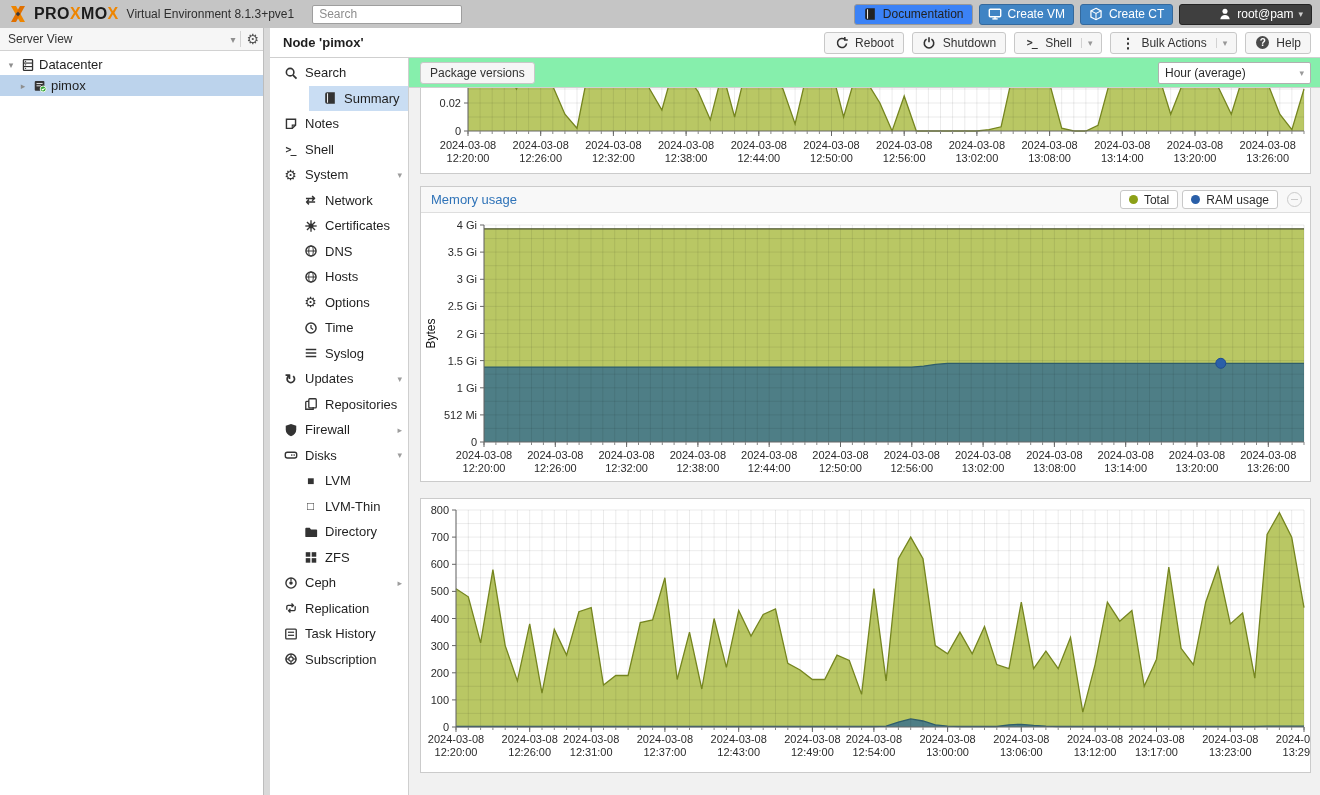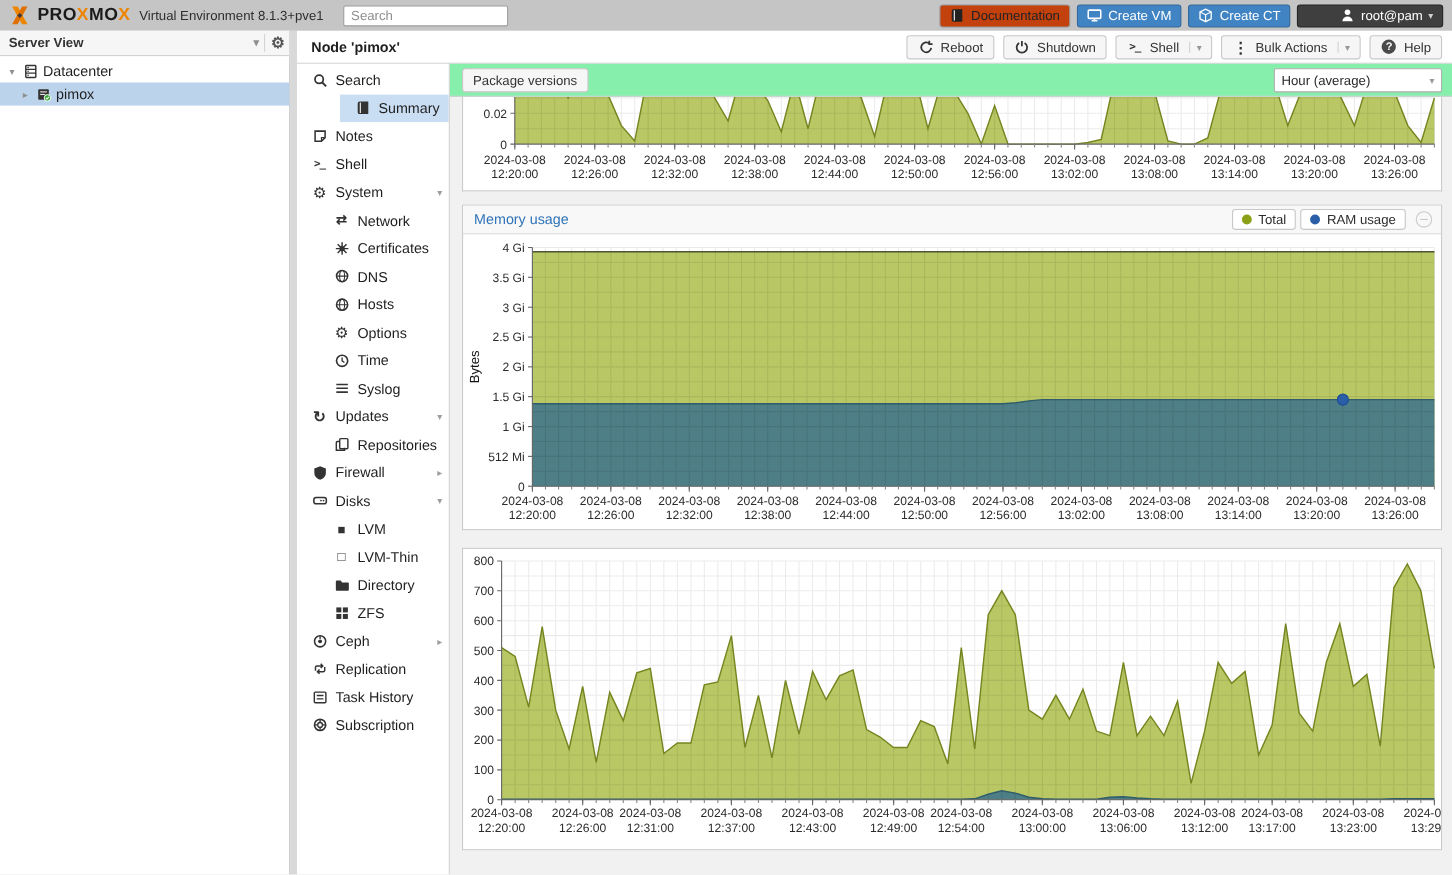--- a/index.html
+++ b/index.html
@@ -10,29 +10,29 @@
   .app-bar { height:28px; background:#c5c5c5; display:flex; align-items:center; padding:0 8px; gap:6px; }
   .logo-mark { display:flex; align-items:center; }
   .brand { font-weight:bold; font-size:16px; letter-spacing:.4px; color:#1b1b1b; white-space:nowrap; }
   .brand .ox { color:#ee8500; }
   .subtitle { font-size:12px; color:#2e2e2e; margin-left:2px; white-space:nowrap; }
   .search { width:150px; height:19px; border:1px solid #9e9e9e; border-radius:2px; padding:0 6px;
             font-size:12px; font-family:inherit; color:#333; background:#fff; margin-left:12px; }
   .search::placeholder { color:#8d8d8d; }
   .appbar-right { margin-left:auto; display:flex; gap:6px; align-items:center; }
   .abtn { display:inline-flex; align-items:center; gap:5px; height:21px; padding:0 8px; border-radius:3px;
-          font-size:12px; border:1px solid #999; background:#c2410c; color:#222; cursor:default; white-space:nowrap; }
+          font-size:12px; border:1px solid #999; background:#3b82f6; color:#222; cursor:default; white-space:nowrap; }
   .abtn.primary { background:#4084c4; border-color:#35699c; color:#fff; }
   .abtn.dark { background:#3f3f3f; border-color:#252525; color:#fff;padding-left:37px; }
 
   
   .main-row { display:flex; height:767px; }
   .tree-panel { width:264px; background:#fff; display:flex; flex-direction:column; border-right:1px solid #bdbdbd; }
   .tree-header { height:23px; background:#f6f6f6; border-bottom:1px solid #d2d2d2; display:flex; align-items:center;
-                 padding:0 4px 0 8px; font-size:12px; color:#333;font-weight:bold; }
+                 padding:0 4px 0 8px; font-size:12px; color:#333; }
   .tree-header .chev { margin-left:auto; color:#8f8f8f; font-size:10px; }
   .tree-header .sep { width:1px; height:16px; background:#d4d4d4; margin:0 5px; }
   .tree-body { flex:1; padding-top:3px; }
   .tree-row { height:21px; display:flex; align-items:center; gap:4px; font-size:13px; color:#1f1f1f; }
   .tree-row .caret { color:#8f8f8f; font-size:9px; width:10px; text-align:center; }
   .tree-row.selected { background:#bcd3ec; }
   .splitter { width:6px; background:#d9d9d9; }
 
   .right-col { flex:1; display:flex; flex-direction:column; min-width:0; }
   .node-bar { height:30px; background:#fff; border-bottom:1px solid #cfcfcf; display:flex; align-items:center;

